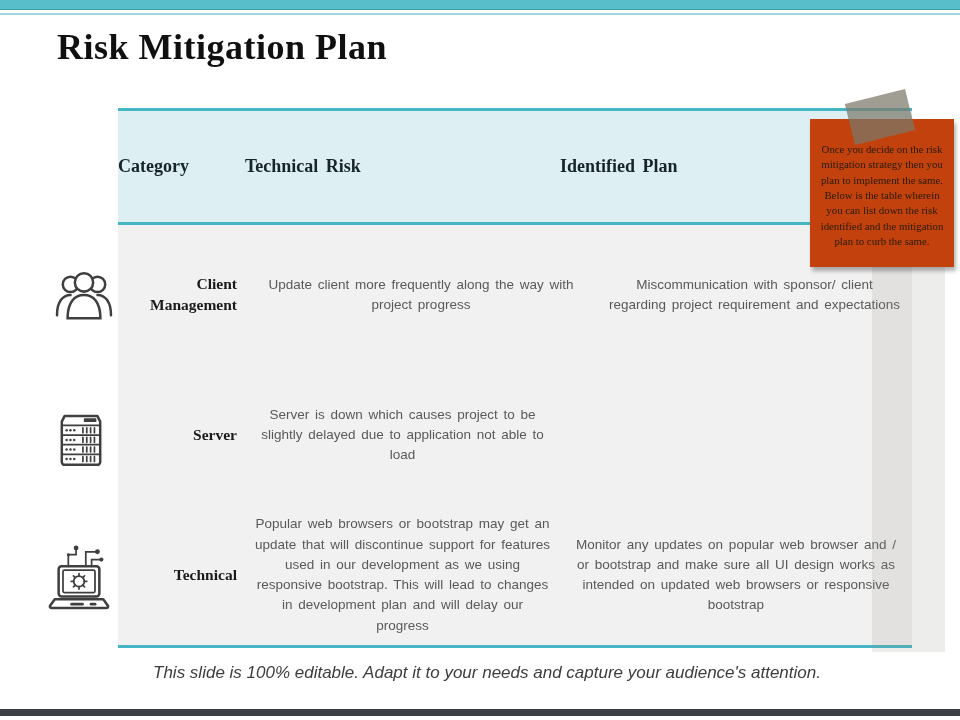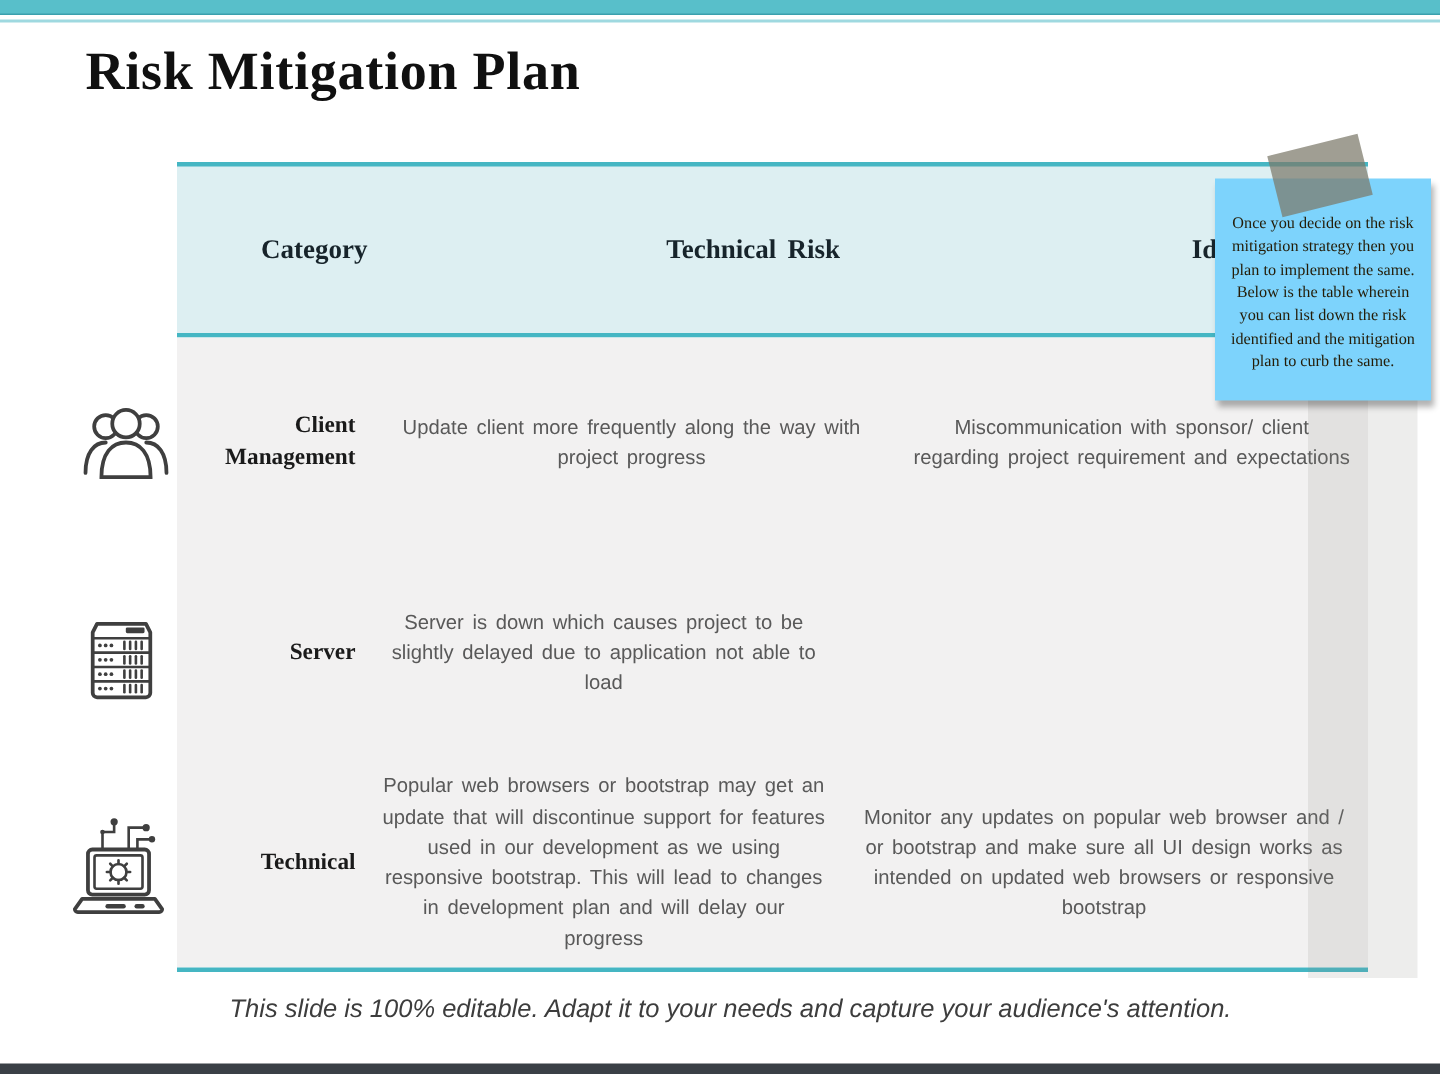--- a/index.html
+++ b/index.html
@@ -30,21 +30,21 @@
     height:114px;
     display:flex; align-items:center;
   }
   .table-divider { height:3px; background:#45b6c3; }
   .table-body { background:#f2f1f1; }
   .table-bottom { height:3px; background:#45b6c3; }
   .col-cat { width:127px; flex:0 0 127px; }
   .col-risk { width:315px; flex:0 0 315px; }
   .col-mit { width:352px; flex:0 0 352px; }
   .hdr-cell {
-    text-align:right;
+    text-align:left;
     font-family:"Liberation Serif", serif;
     font-weight:bold; font-size:18px; color:#17242b;
     word-spacing:3px;
   }
   .body-row { display:flex; align-items:center; height:140px; }
   .cat-cell {
     text-align:right;
     font-family:"Liberation Serif", serif;
     font-weight:bold; font-size:15.5px; color:#1a1a1a;
     line-height:1.35; padding:0 8px;
@@ -59,21 +59,21 @@
   .icon-people { left:55px; top:268px; width:58px; height:54px; }
   .icon-server { left:57px; top:406px; width:48px; height:62px; }
   .icon-laptop { left:47px; top:543px; width:64px; height:68px; }
   
   .note-band {
     position:absolute; left:872px; top:128px; width:73px; height:524px;
     background:rgba(140,140,134,0.16);
   }
   .sticky-note {
     position:absolute; left:810px; top:119px; width:144px; height:148px;
-    background:#7dd3fc;
+    background:#c2410c;
     box-shadow:2px 4px 4px rgba(0,0,0,0.30);
   }
   .sticky-text {
     padding:23px 5px 0 5px;
     font-family:"Liberation Serif", serif;
     font-size:10.8px; line-height:1.42; text-align:center;
     color:#241c07;
   }
   .tape {
     position:absolute; left:849px; top:96px; width:62px; height:42px;

